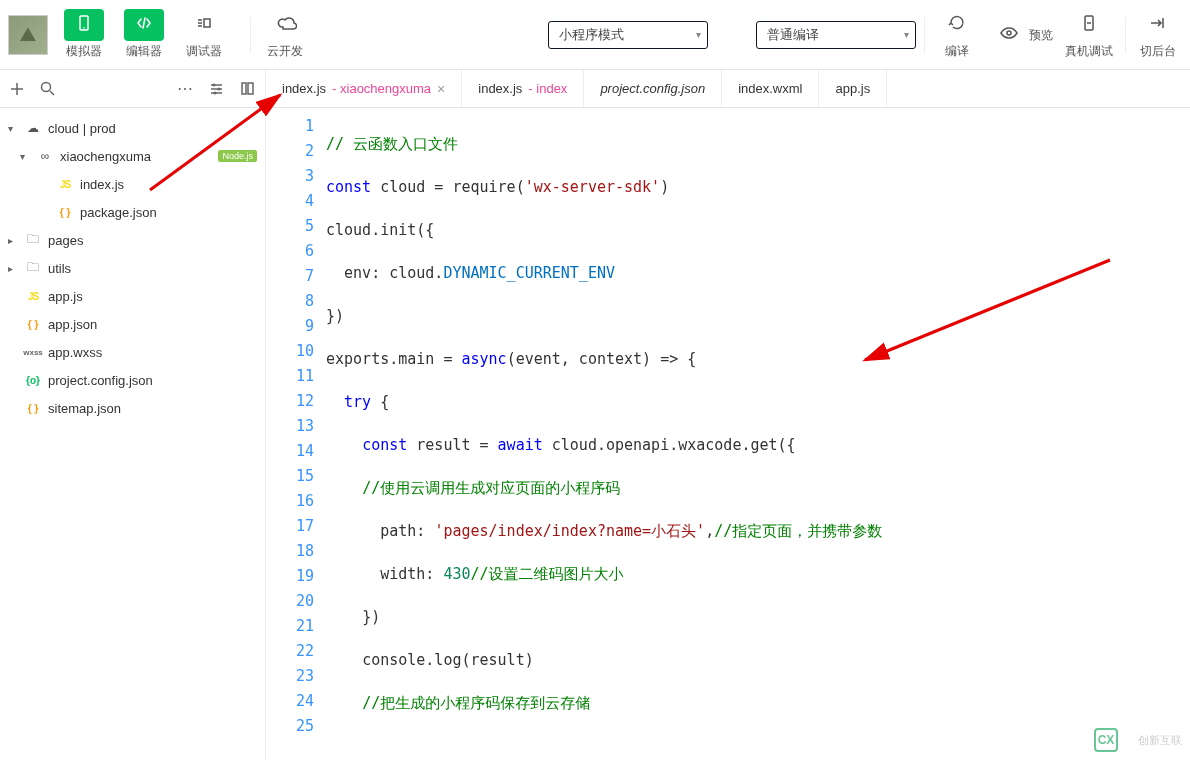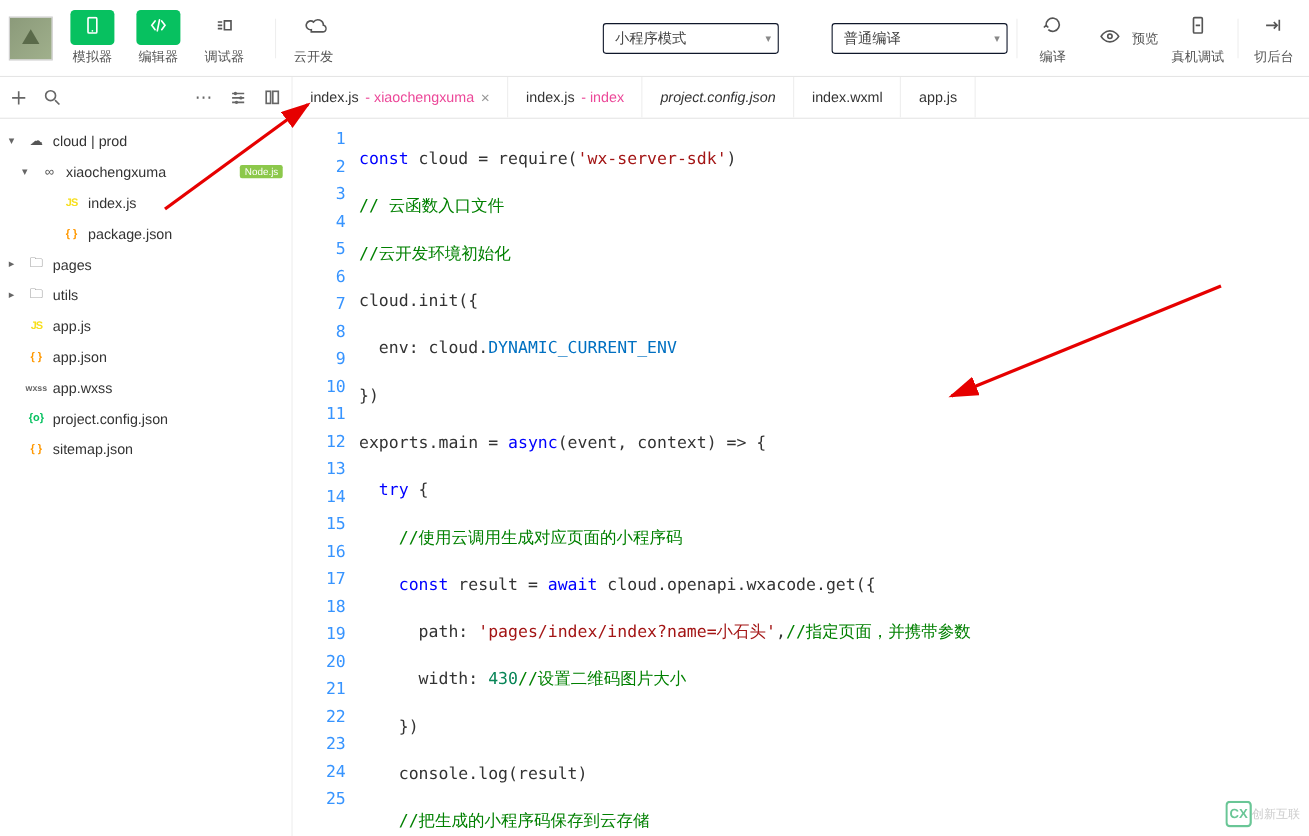--- a/index.html
+++ b/index.html
@@ -114,21 +114,21 @@
 .tok-str { color:#a31515; }
 .tok-num { color:#098658; }
 .tok-const { color:#0070c1; }
 
 
 .arrow-svg { position:absolute; pointer-events:none; z-index:50; }
 
 
 .watermark {
   position:absolute; right:8px; bottom:8px; opacity:.6;
-  display:flex; align-items:center; gap:0; color:#aaa; font-size:11px;
+  display:flex; align-items:center; gap:20px; color:#aaa; font-size:11px;
 }
 .watermark .logo {
   width:24px;height:24px;border:2px solid #06a050;border-radius:4px;
   display:flex;align-items:center;justify-content:center;color:#06a050;font-weight:bold;font-size:12px;
 }
 </style>
 </head>
 <body>
 
 <div class="top-toolbar">
@@ -379,30 +379,29 @@
         <div>18</div>
         <div>19</div>
         <div>20</div>
         <div>21</div>
         <div>22</div>
         <div>23</div>
         <div>24</div>
         <div>25</div>
       </div>
     <div class="code">
+<div><span class="tok-comment">// 云函数入口文件</span></div>
 <div><span class="tok-kw">const</span><span> cloud = require(</span><span class="tok-str">'wx-server-sdk'</span><span>)</span></div>
-<div><span class="tok-comment">// 云函数入口文件</span></div>
-<div><span class="tok-comment">//云开发环境初始化</span></div>
 <div><span>cloud.init({</span></div>
 <div><span>  env: cloud.</span><span class="tok-const">DYNAMIC_CURRENT_ENV</span></div>
 <div><span>})</span></div>
 <div><span>exports.main = </span><span class="tok-kw">async</span><span>(event, context) =&gt; {</span></div>
 <div>  <span class="tok-kw">try</span><span> {</span></div>
+<div>    <span class="tok-kw">const</span><span> result = </span><span class="tok-kw">await</span><span> cloud.openapi.wxacode.get({</span></div>
 <div>    <span class="tok-comment">//使用云调用生成对应页面的小程序码</span></div>
-<div>    <span class="tok-kw">const</span><span> result = </span><span class="tok-kw">await</span><span> cloud.openapi.wxacode.get({</span></div>
 <div>      <span>path: </span><span class="tok-str">'pages/index/index?name=小石头'</span><span>,</span><span class="tok-comment">//指定页面，并携带参数</span></div>
 <div>      <span>width: </span><span class="tok-num">430</span><span class="tok-comment">//设置二维码图片大小</span></div>
 <div>    <span>})</span></div>
 <div>    <span>console.log(result)</span></div>
 <div>    <span class="tok-comment">//把生成的小程序码保存到云存储</span></div>
 
 
 
 
 

